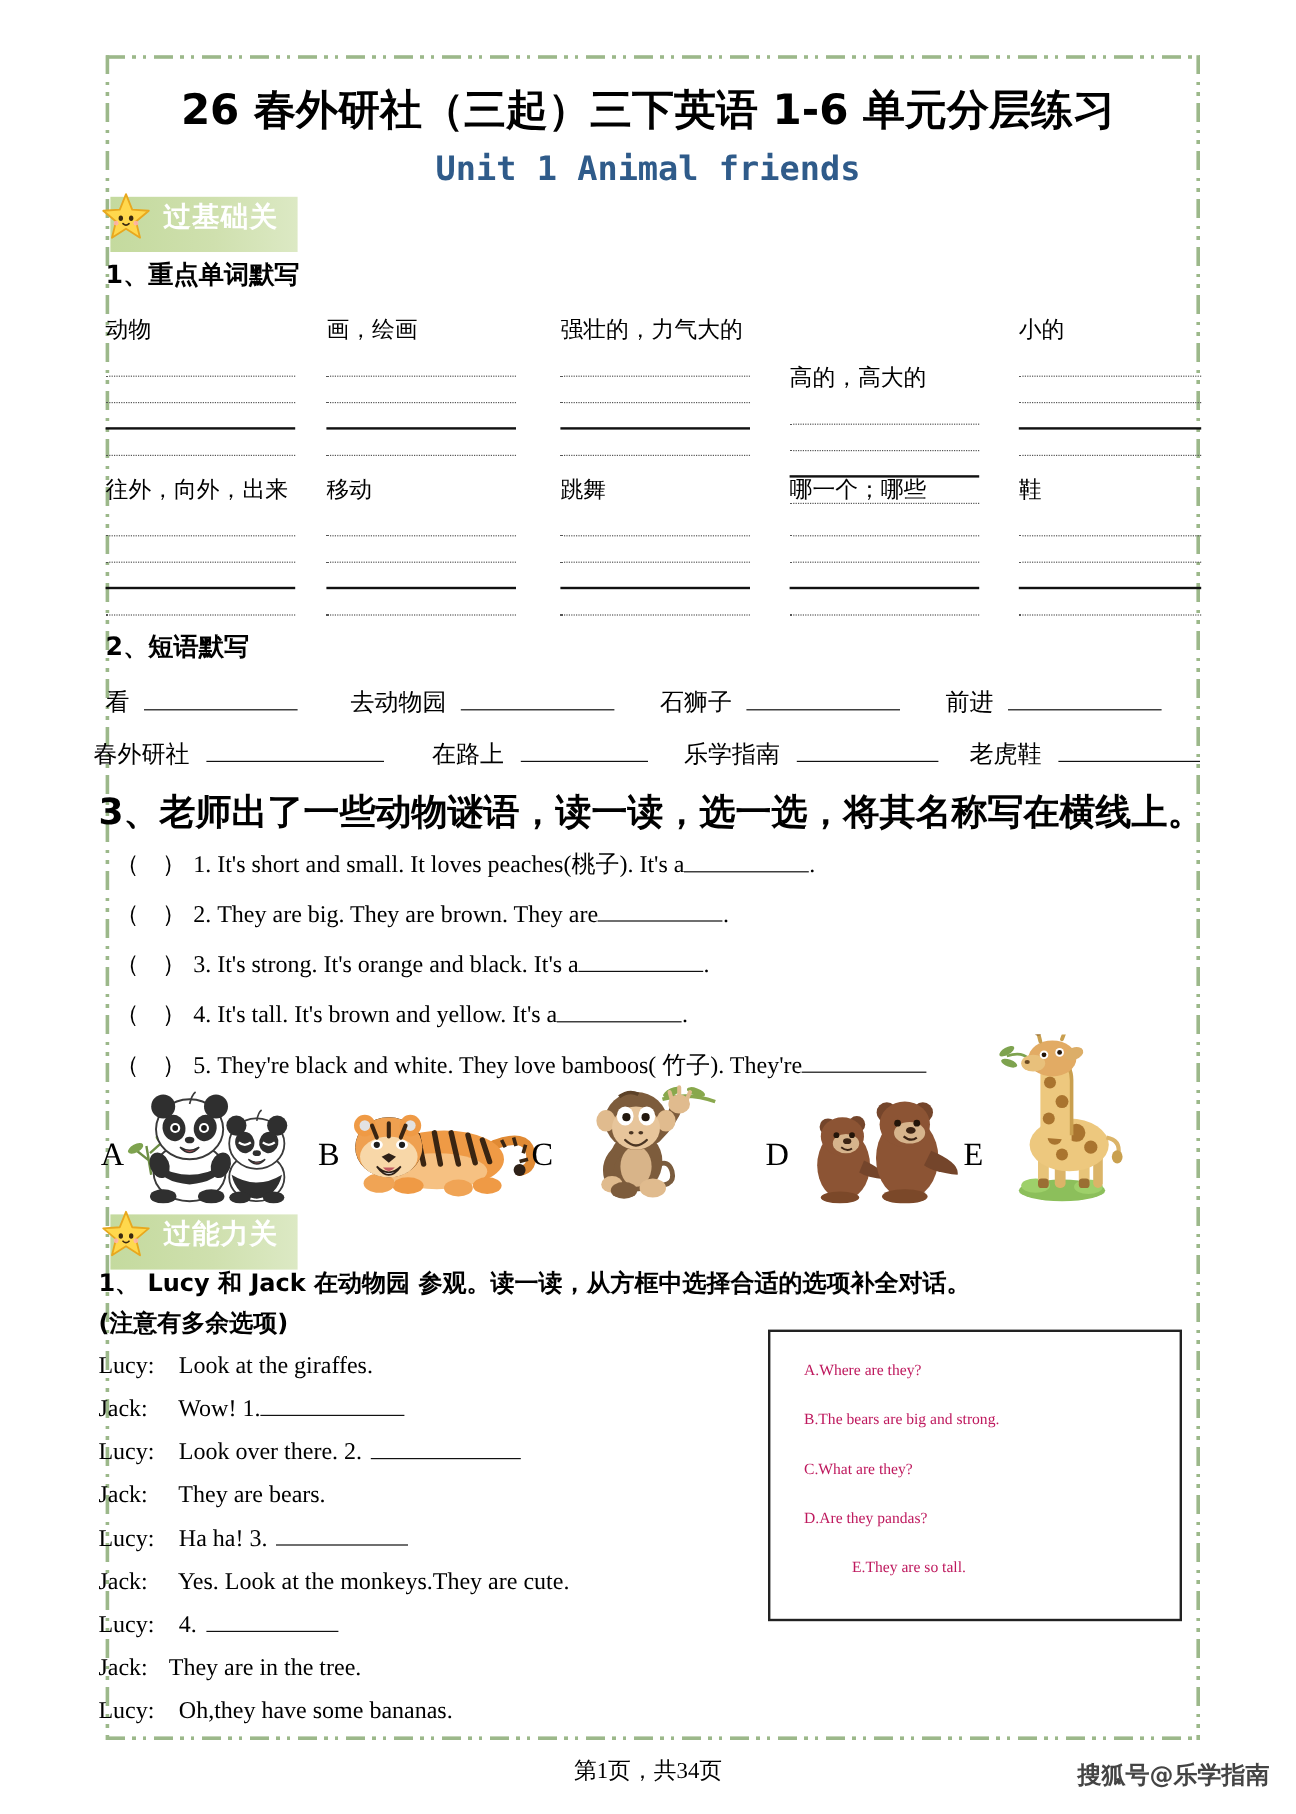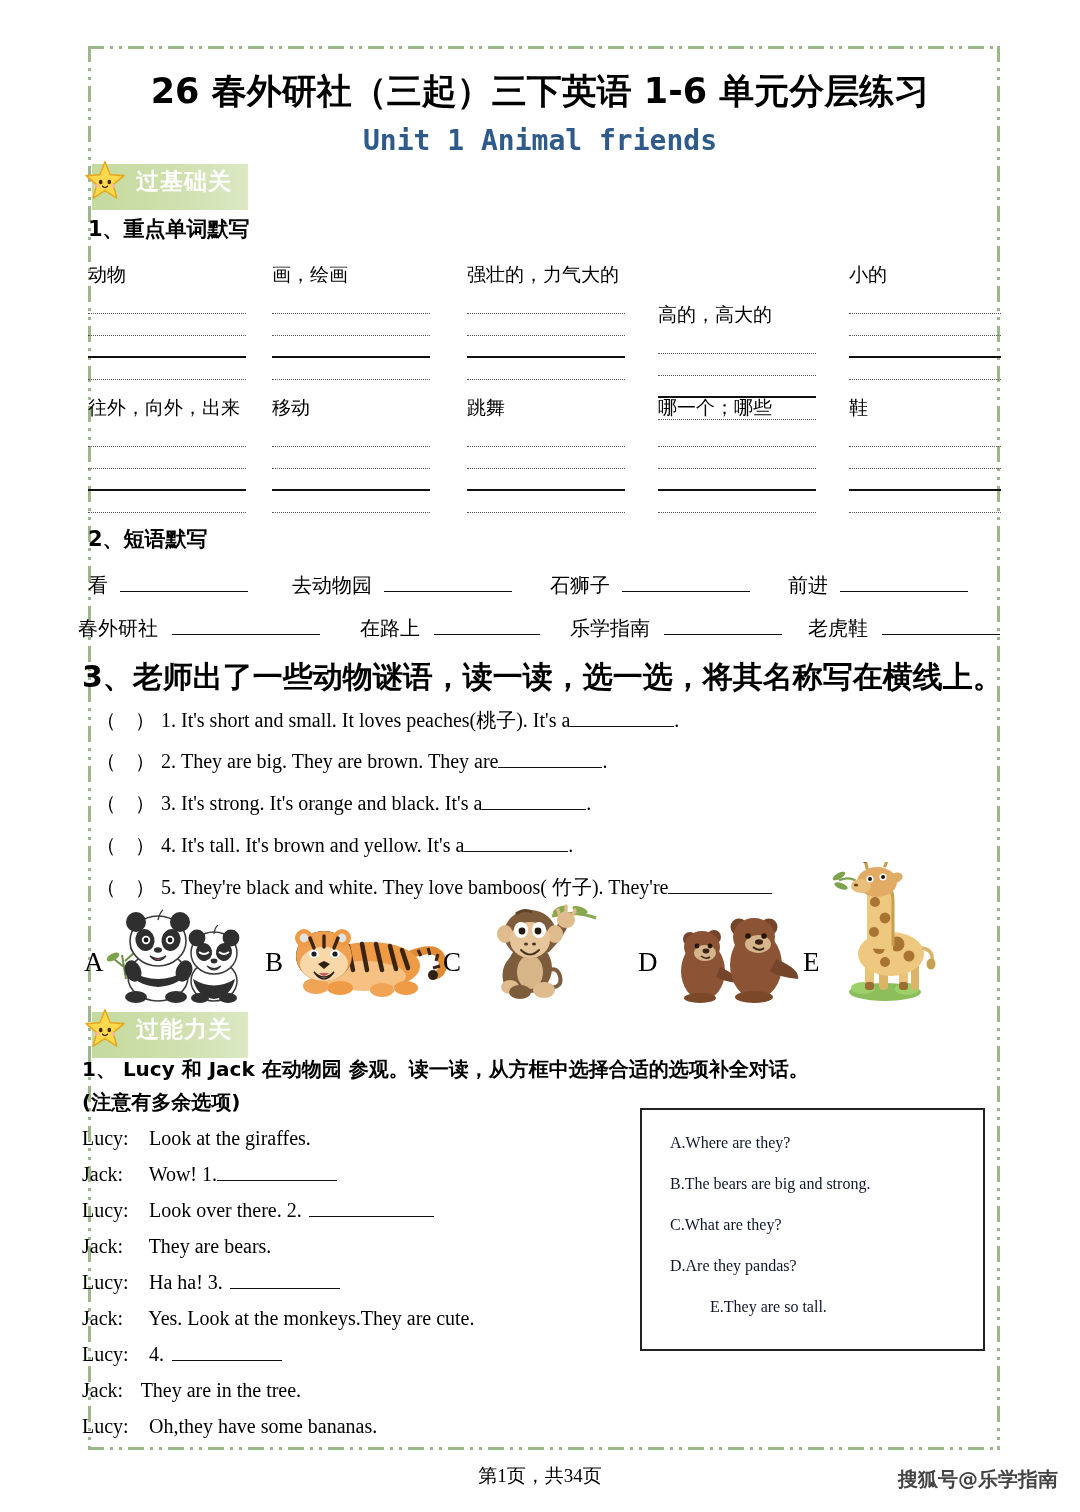--- a/index.html
+++ b/index.html
@@ -181,22 +181,22 @@
     position: absolute;
     left: 640px; top: 1108px;
     width: 345px; height: 243px;
     border: 2px solid #222;
     background: #fff;
   }
   .opt-item {
     position: absolute;
     left: 28px;
     font-family: "Liberation Serif", serif;
-    font-size: 16px;
-    color: #0f172a;
+    font-size: 13px;
+    color: #be185d;
     white-space: nowrap;
   }
 
   
   .footer-page {
     position: absolute; left: 0; top: 1463px; width: 1080px;
     text-align: center;
     font-family: "Liberation Serif", serif;
     font-size: 19px;
     color: #000;

